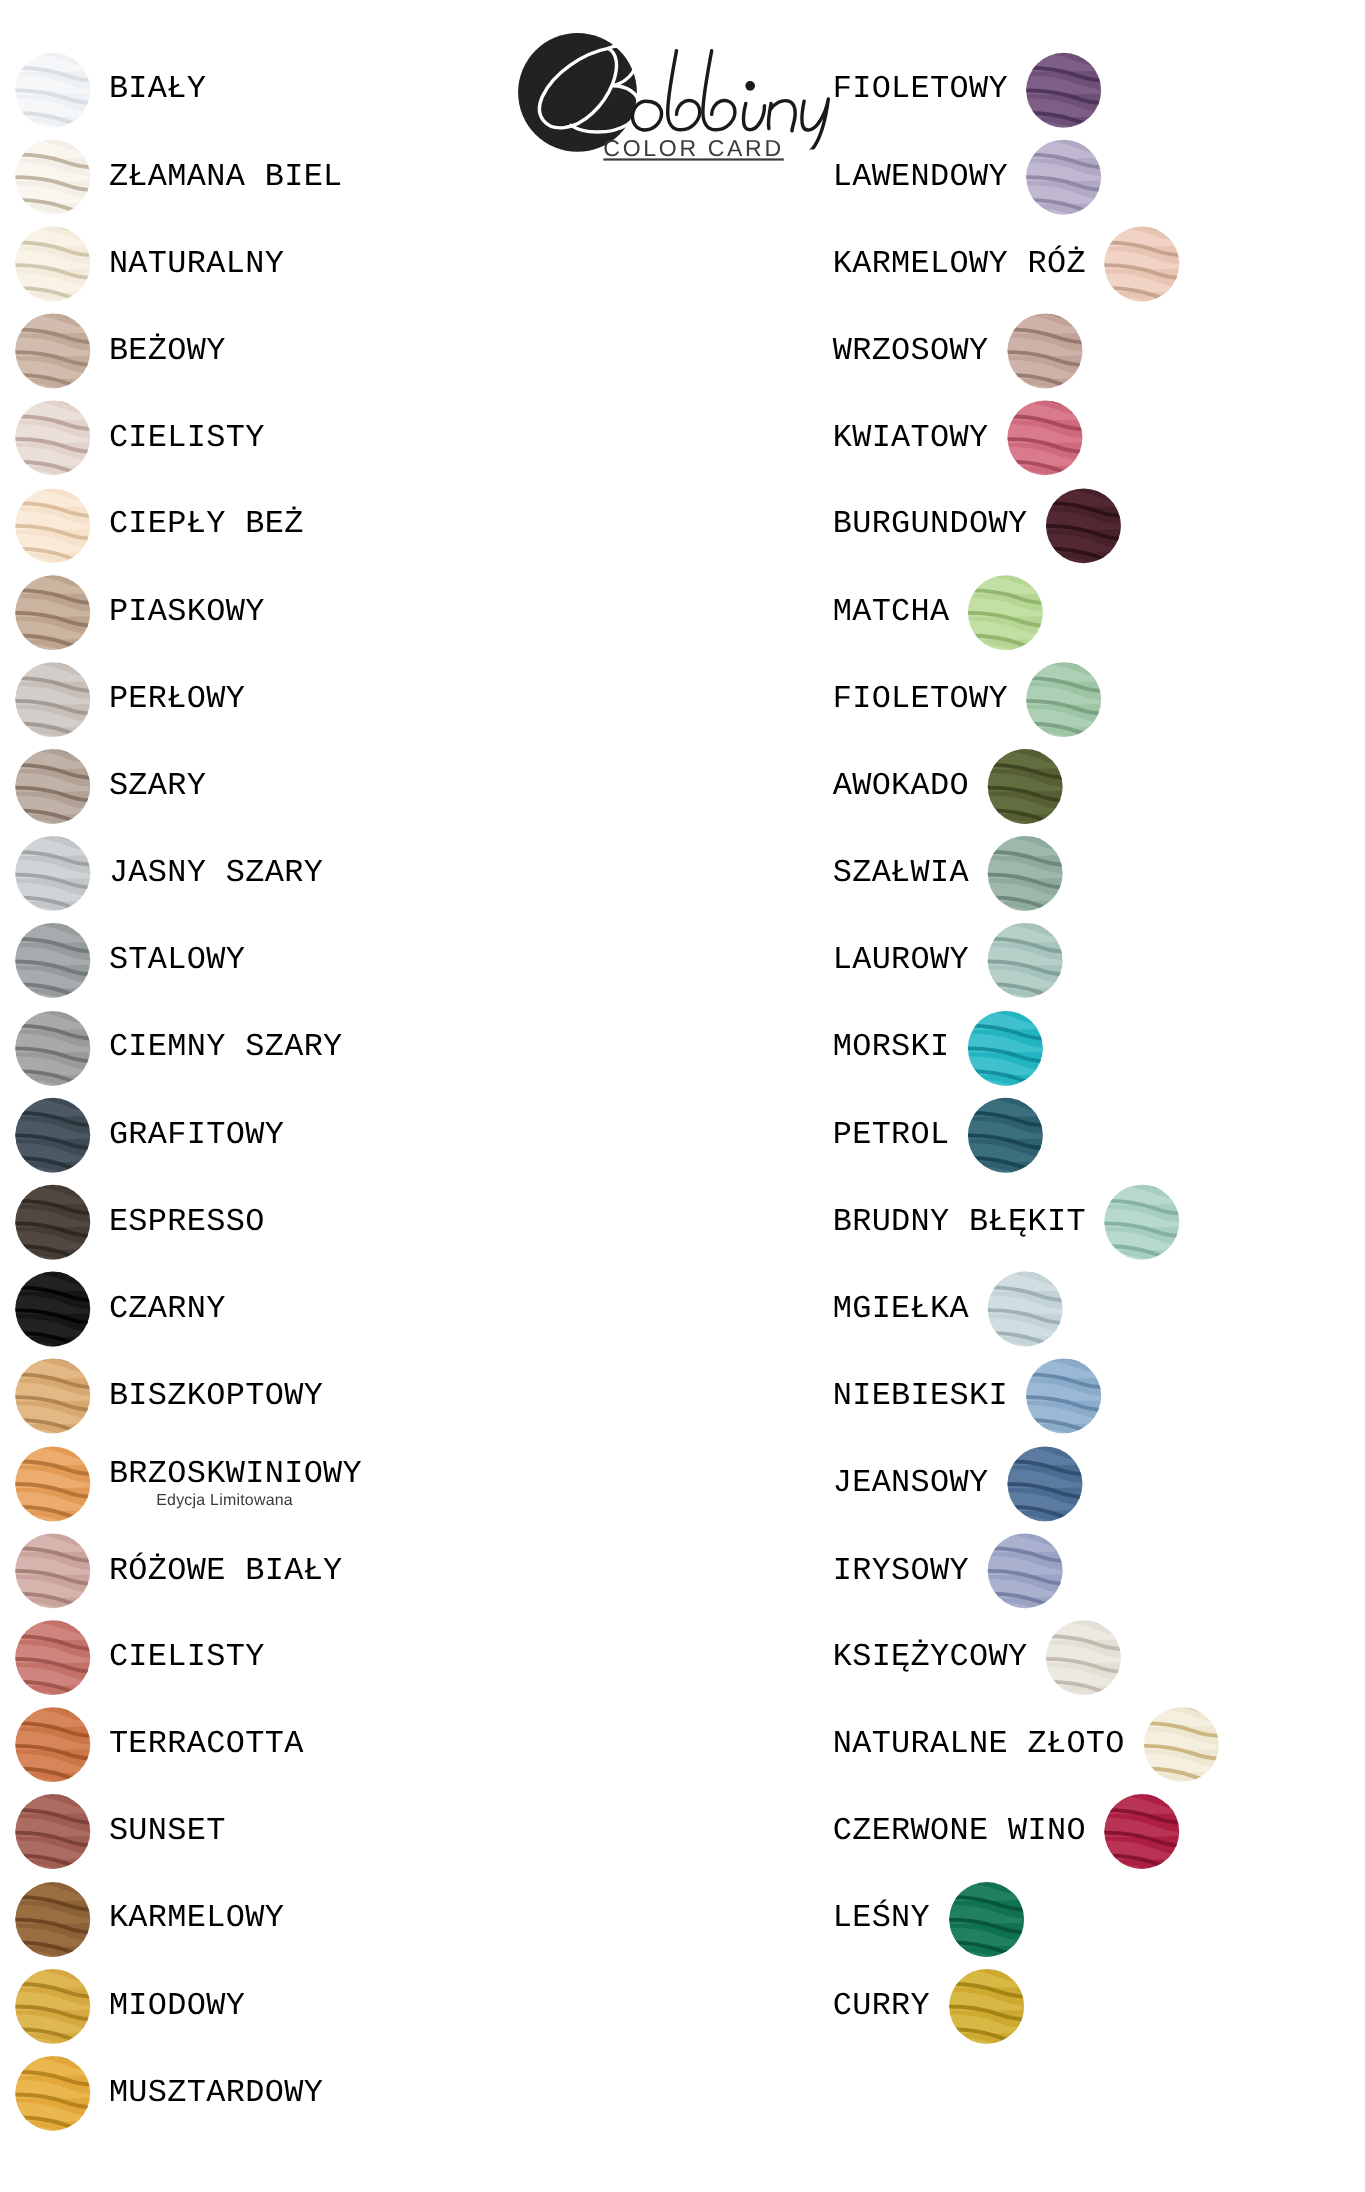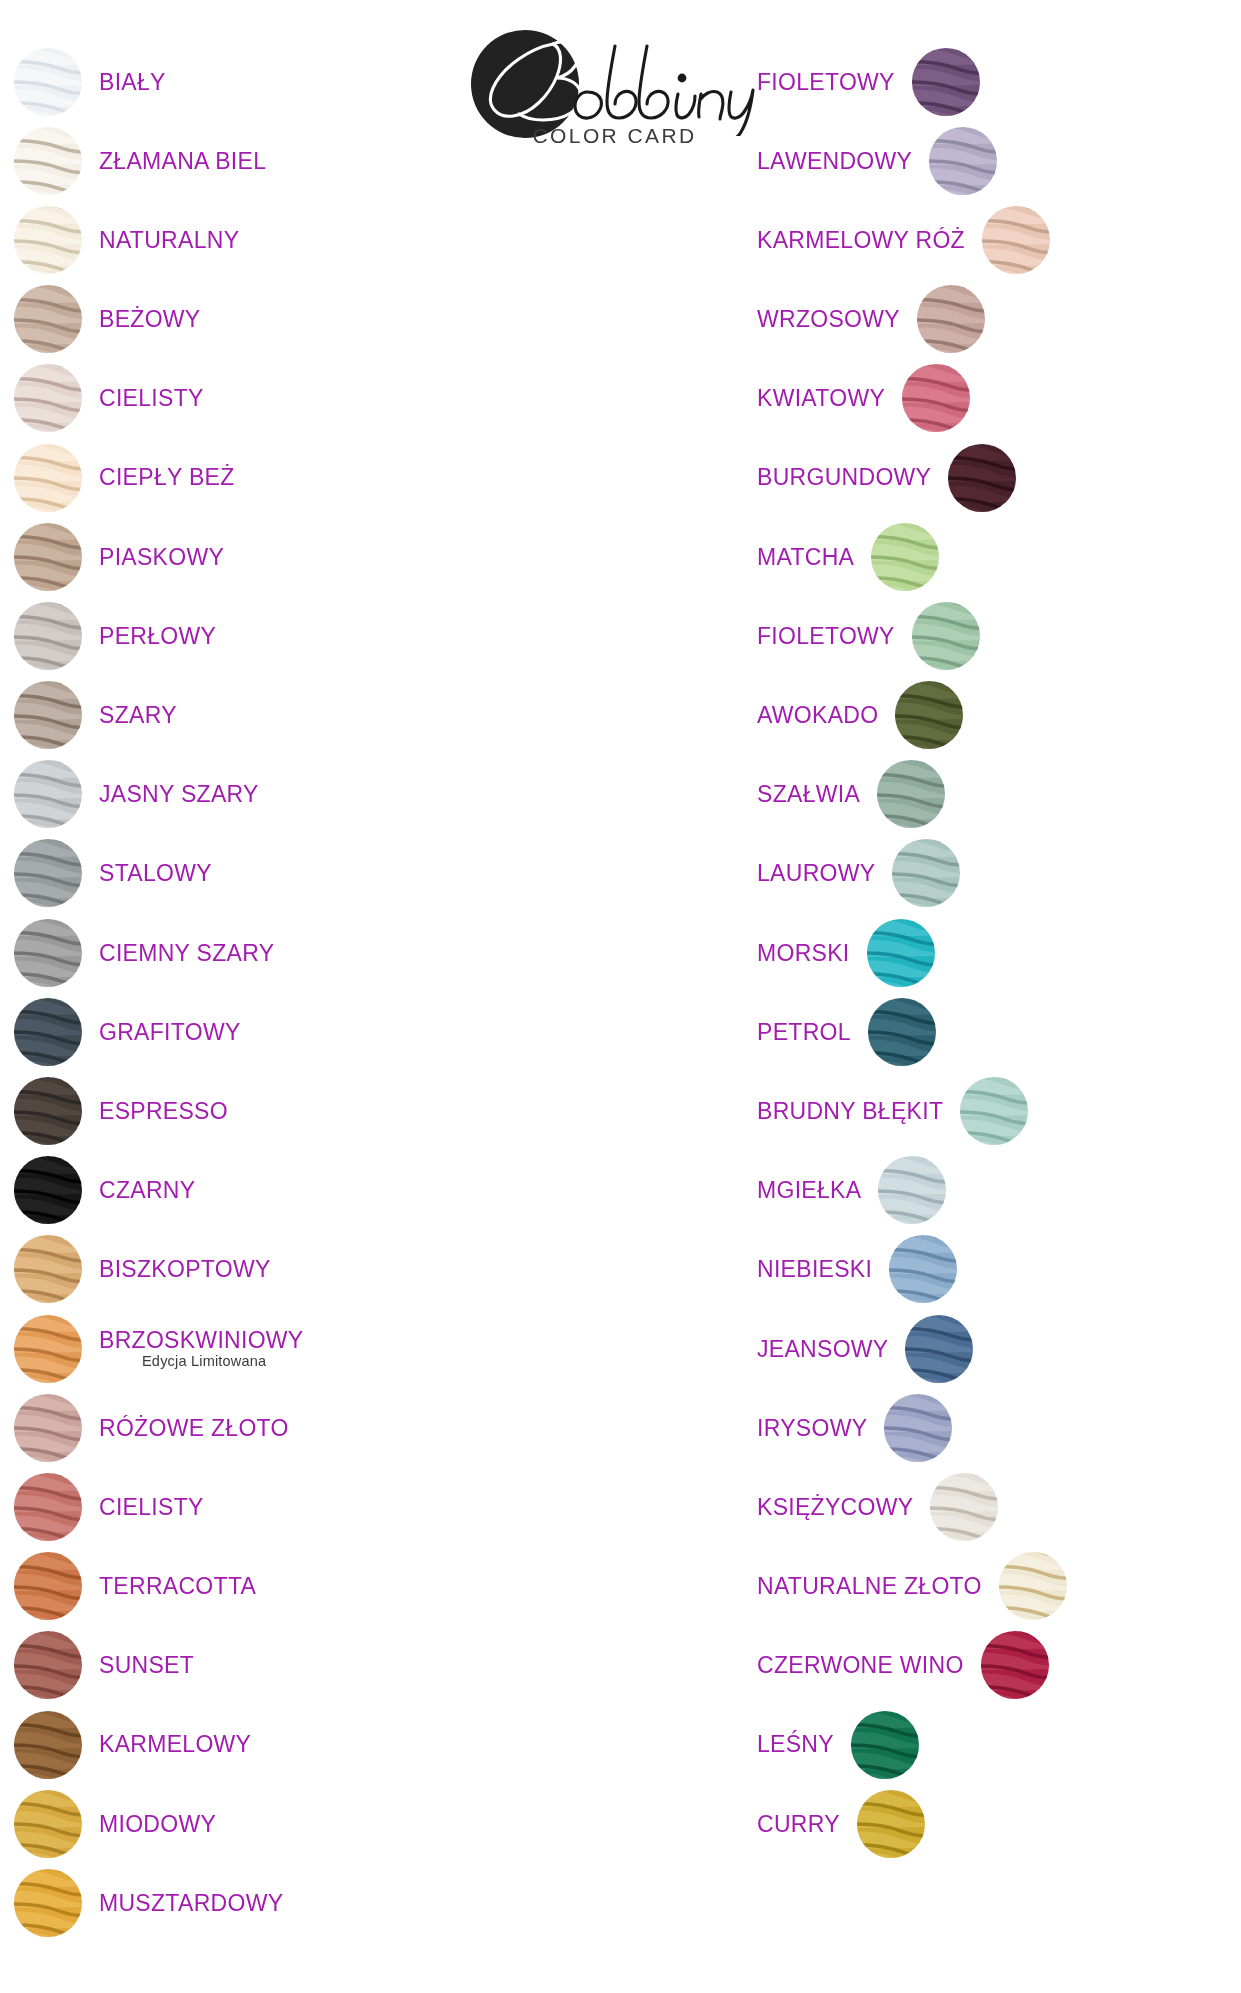--- a/index.html
+++ b/index.html
@@ -39,28 +39,29 @@
     border-radius: 50%;
     background: #222222;
   }
   #logo-wordmark {
     position: absolute;
     left: 8px; top: 2px;
     width: 310px; height: 110px;
   }
   #logo-subtitle {
     position: absolute;
-    left: 72px;
+    left: 88px;
     top: 100px;
     font-size: 21px;
     letter-spacing: 2.4px;
     color: #3b3b3b;
     font-family: "Liberation Sans", sans-serif;
     font-weight: 400;
     white-space: nowrap;
+    text-decoration: underline;
   }
 
   
   .column {
     position: absolute;
     top: 42px;
     width: 470px;
   }
   #col-left  { left: 14px; }
   #col-right { right: 14px; }
@@ -92,26 +93,26 @@
 
   .label-wrap {
     display: flex;
     flex-direction: column;
     justify-content: center;
     line-height: 1.05;
   }
   #col-right .label-wrap { align-items: flex-end; text-align: right; }
 
   .label {
-    font-size: 23px;
+    font-size: 29px;
     letter-spacing: 0.3px;
-    color: #a21caf;
+    color: #000000;
     font-weight: 400;
     white-space: nowrap;
-    font-family: Liberation Sans, sans-serif;
+    font-family: Liberation Mono, monospace;
   }
   .sublabel {
     font-size: 14.5px;
     color: #3a3a3a;
     letter-spacing: 0.2px;
     margin-top: 2px;
     white-space: nowrap;
     font-family: "Liberation Sans", sans-serif;
     margin-left: 43px;
   }
@@ -694,21 +695,21 @@
           <path d="M -20 92 Q 30 84 60 95 T 125 90" fill="none" stroke="#9d7871" stroke-width="3.2" opacity="0.85"></path>
           <path d="M -20 99 Q 30 90 60 102 T 125 97 L 125 108 Q 60 113 -20 110 Z" fill="#e0c1ba" opacity="0.55"></path>
           <path d="M -20 111 Q 30 103 60 114 T 125 109" fill="none" stroke="#9d7871" stroke-width="3.2" opacity="0.85"></path>
           <path d="M -20 118 Q 30 109 60 121 T 125 116 L 125 127 Q 60 132 -20 129 Z" fill="#e0c1ba" opacity="0.55"></path>
           <path d="M -20 130 Q 30 122 60 133 T 125 128" fill="none" stroke="#9d7871" stroke-width="3.2" opacity="0.85"></path>
           <path d="M -20 137 Q 30 128 60 140 T 125 135 L 125 146 Q 60 151 -20 148 Z" fill="#e0c1ba" opacity="0.55"></path>
           <path d="M -20 149 Q 30 141 60 152 T 125 147" fill="none" stroke="#9d7871" stroke-width="3.2" opacity="0.85"></path>
         </svg>
       </div>
       <div class="label-wrap">
-        <div class="label">RÓŻOWE ZŁOTO</div>
+        <div class="label">RÓŻOWE BIAŁY</div>
       </div>
     </div>
     <div class="swatch-row">
       <div class="swatch" style="background: rgb(196, 113, 106);">
         <svg class="strands" viewBox="0 0 100 100" preserveAspectRatio="none">
           <path d="M -20 -53 Q 30 -62 60 -50 T 125 -55 L 125 -44 Q 60 -39 -20 -42 Z" fill="#d9938c" opacity="0.55"></path>
           <path d="M -20 -41 Q 30 -49 60 -38 T 125 -43" fill="none" stroke="#9a4e48" stroke-width="3.2" opacity="0.85"></path>
           <path d="M -20 -34 Q 30 -43 60 -31 T 125 -36 L 125 -25 Q 60 -20 -20 -23 Z" fill="#d9938c" opacity="0.55"></path>
           <path d="M -20 -22 Q 30 -30 60 -19 T 125 -24" fill="none" stroke="#9a4e48" stroke-width="3.2" opacity="0.85"></path>
           <path d="M -20 -15 Q 30 -24 60 -12 T 125 -17 L 125 -6 Q 60 -1 -20 -4 Z" fill="#d9938c" opacity="0.55"></path>

